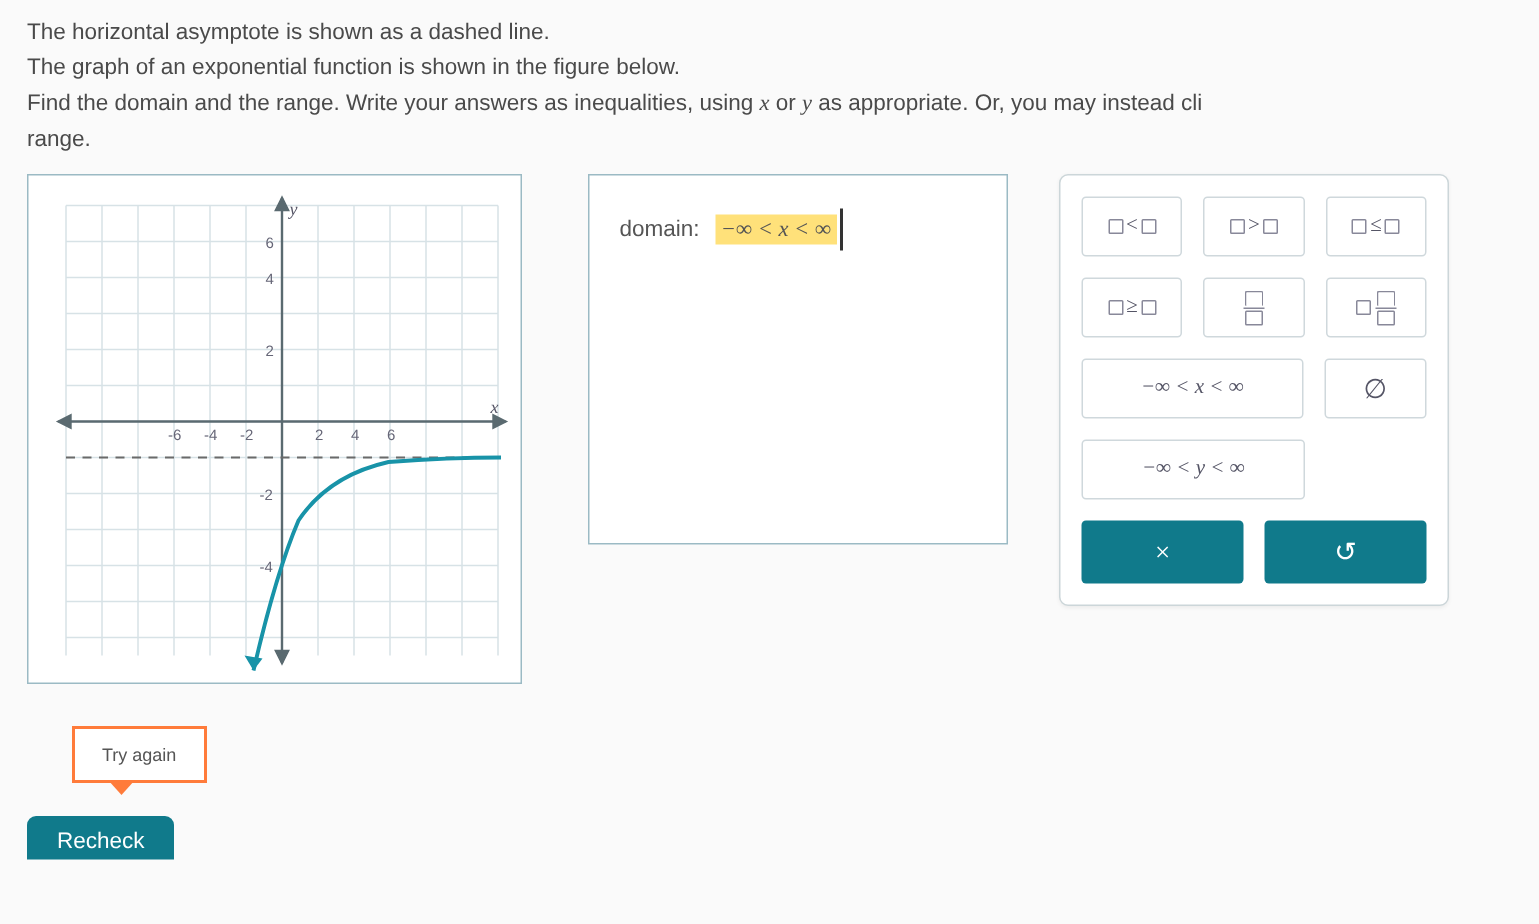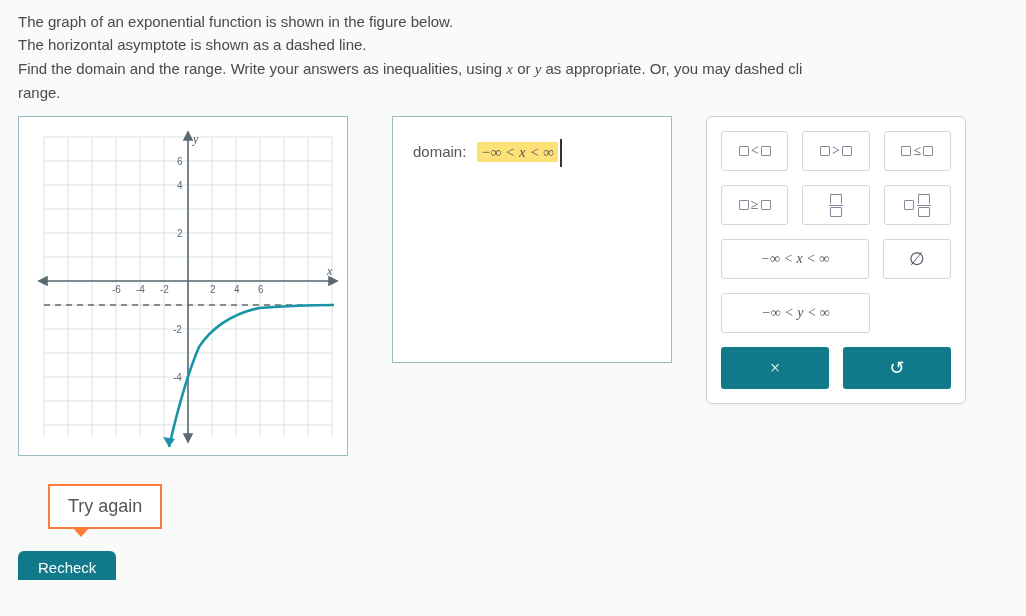--- a/index.html
+++ b/index.html
@@ -76,21 +76,21 @@
     .empty-set { font-size:18px;}
 
     
     .try-again-wrap { margin-top: 28px; margin-left: 30px; }
     .try-again {
       display:inline-block;
       padding: 10px 18px;
       border: 2px solid #ff7b3a;
       border-radius: 0;
       background: #fff;
-      color: #555; font-size: 18px;
+      color: #555; font-size: 12px;
       position: relative;
     }
     .try-again:after{
       content:""; position:absolute; left:22px; bottom:-10px;
       width:0;height:0;border-left:9px solid transparent;border-right:9px solid transparent;border-top:10px solid #ff7b3a;
     }
     .try-again .tail-inner{
       position:absolute; left:24px; bottom:-7px;
       width:0;height:0;border-left:7px solid transparent;border-right:7px solid transparent;border-top:8px solid #fff;
     }
@@ -102,24 +102,24 @@
       border-radius: 6px 6px 0 0;
       font-size:15px;
     }
   </style>
 </head>
 <body>
 
 
 
 <div class="question-text">
+  <div>The horizontal asymptote is shown as a dashed line.</div>
   <div>The graph of an exponential function is shown in the figure below.</div>
-  <div>The horizontal asymptote is shown as a dashed line.</div>
   <div>
-    <span>Find the domain and the range. Write your answers as inequalities, using </span><span class="italic">x</span><span> or </span><span class="italic">y</span><span> as appropriate. Or, you may dashed cli</span>
+    <span>Find the domain and the range. Write your answers as inequalities, using </span><span class="italic">x</span><span> or </span><span class="italic">y</span><span> as appropriate. Or, you may instead cli</span>
   </div>
   <div>range.</div>
 </div>
 
 <div class="content-row">
 
   <div class="graph-panel">
     <svg viewBox="0 0 330 340" width="330" height="340">
 
       <g stroke="#d7e2e6" stroke-width="1">

